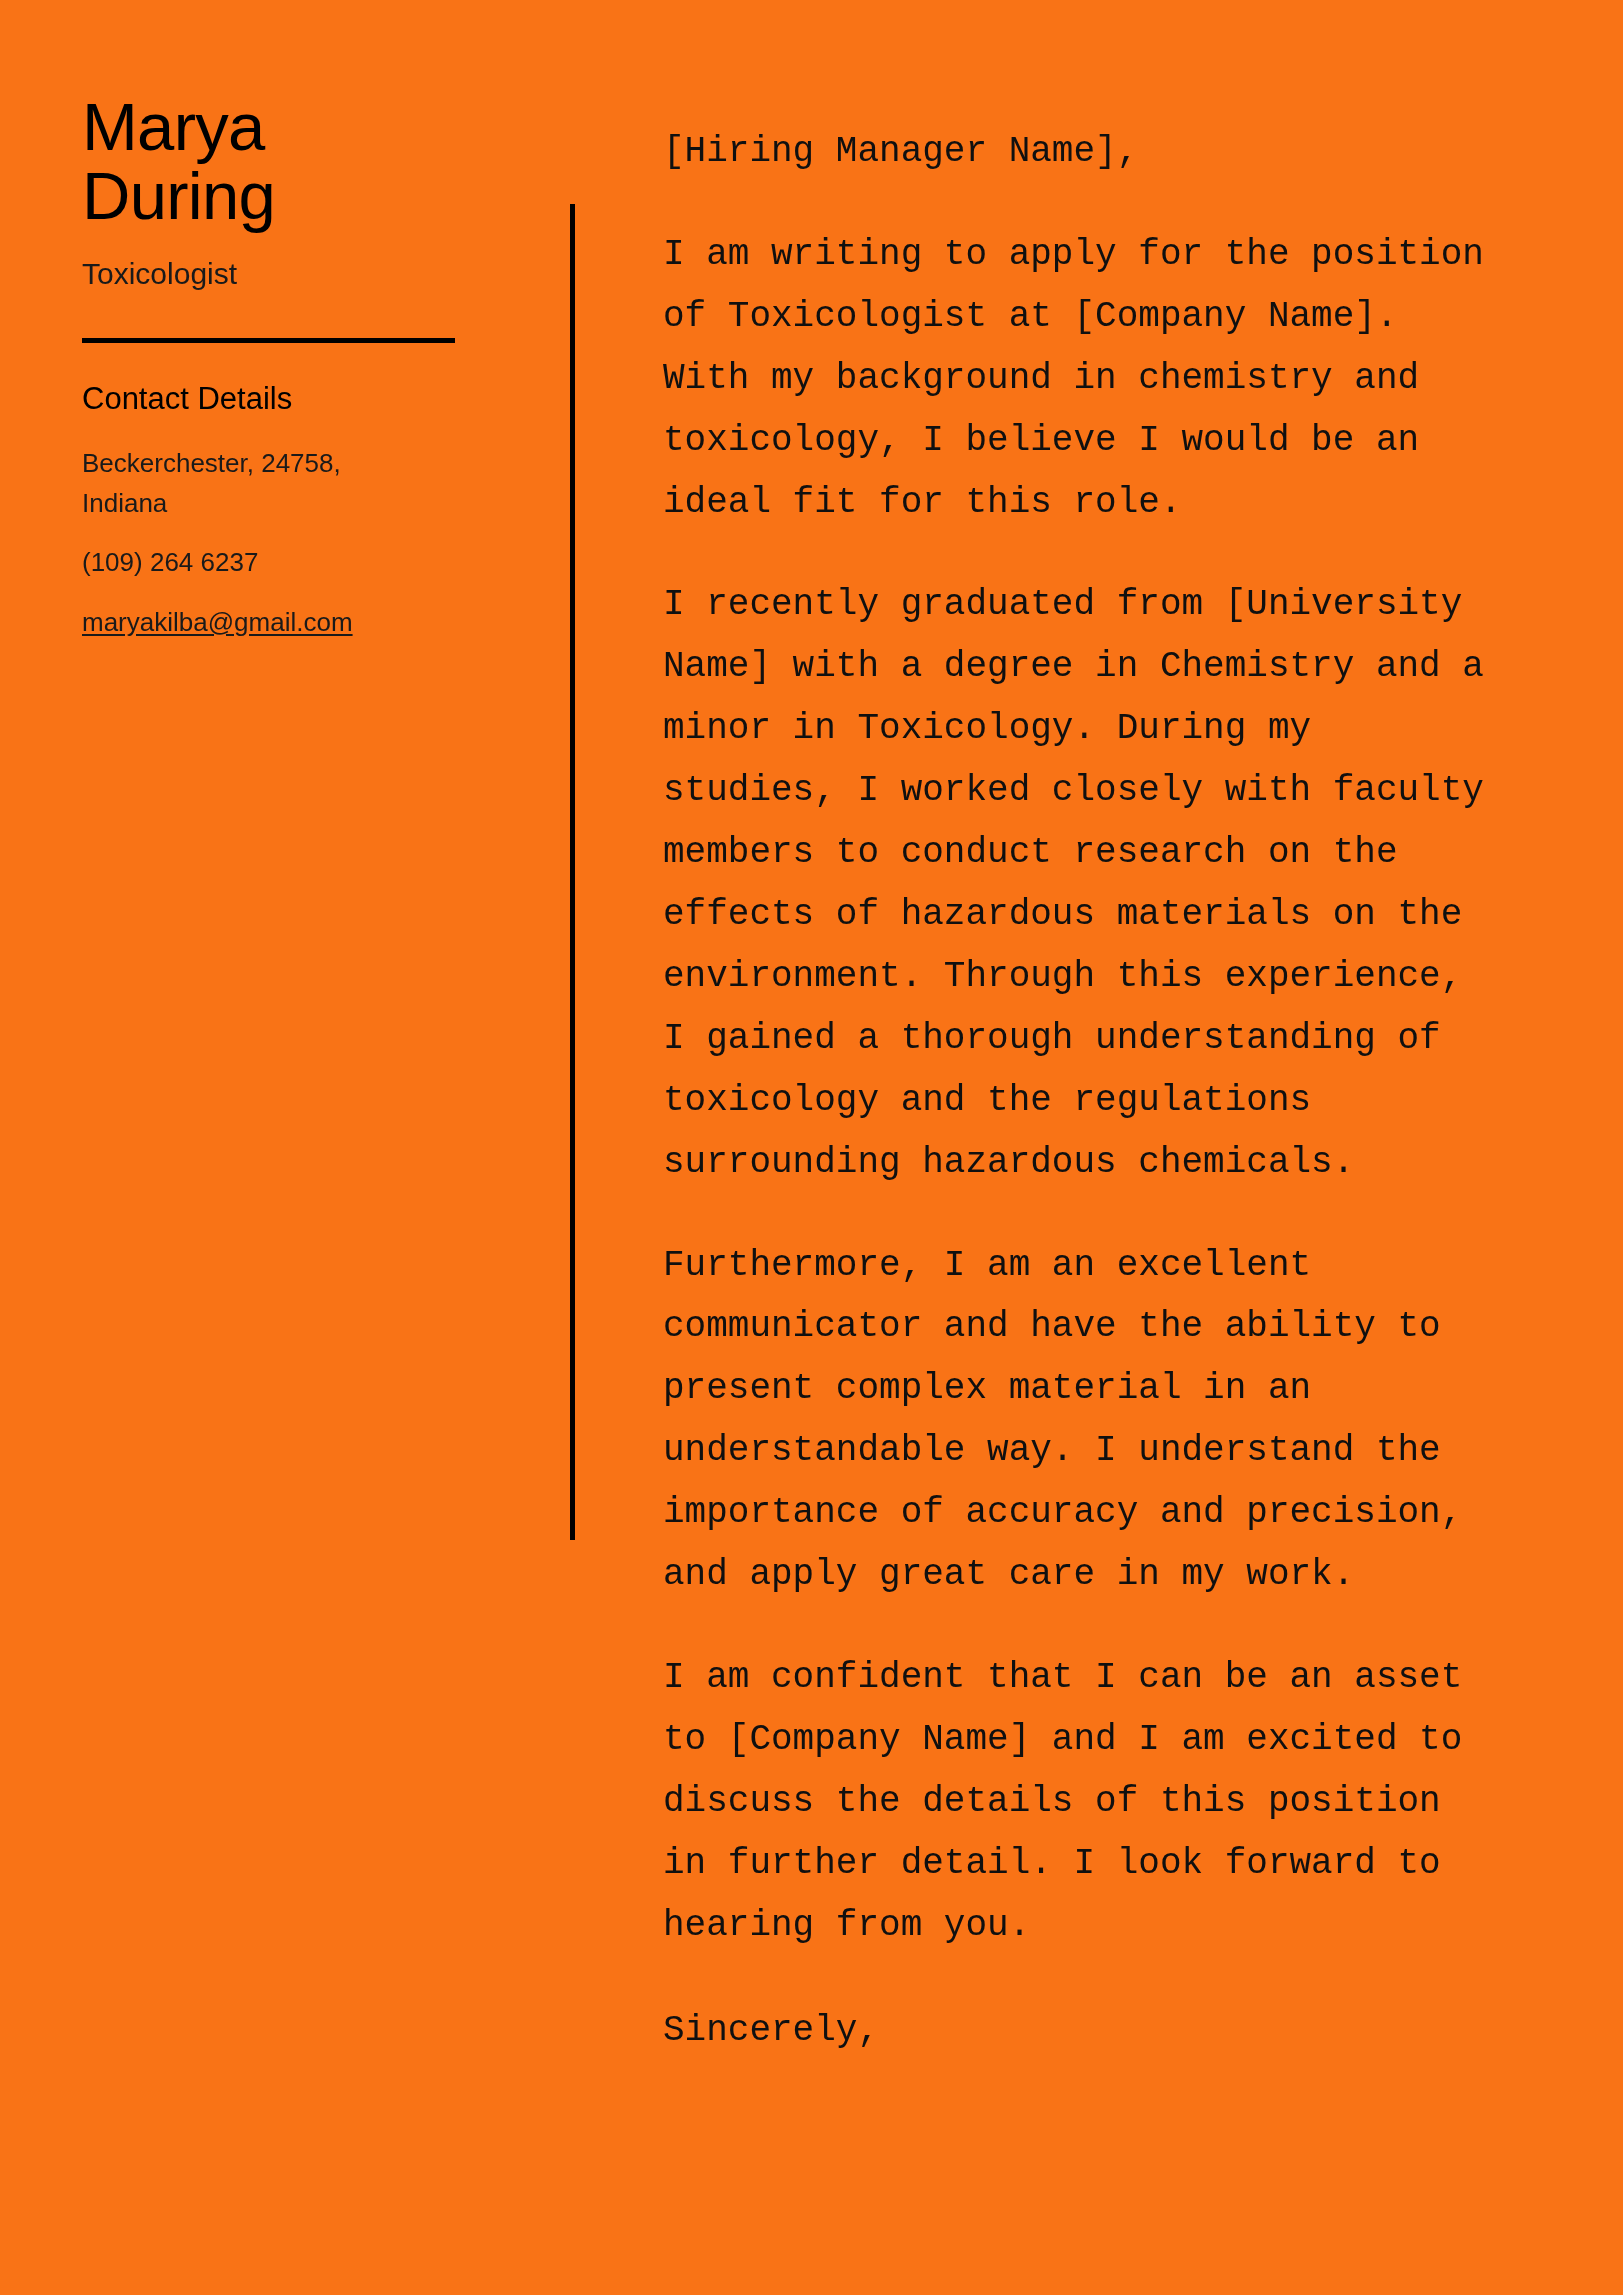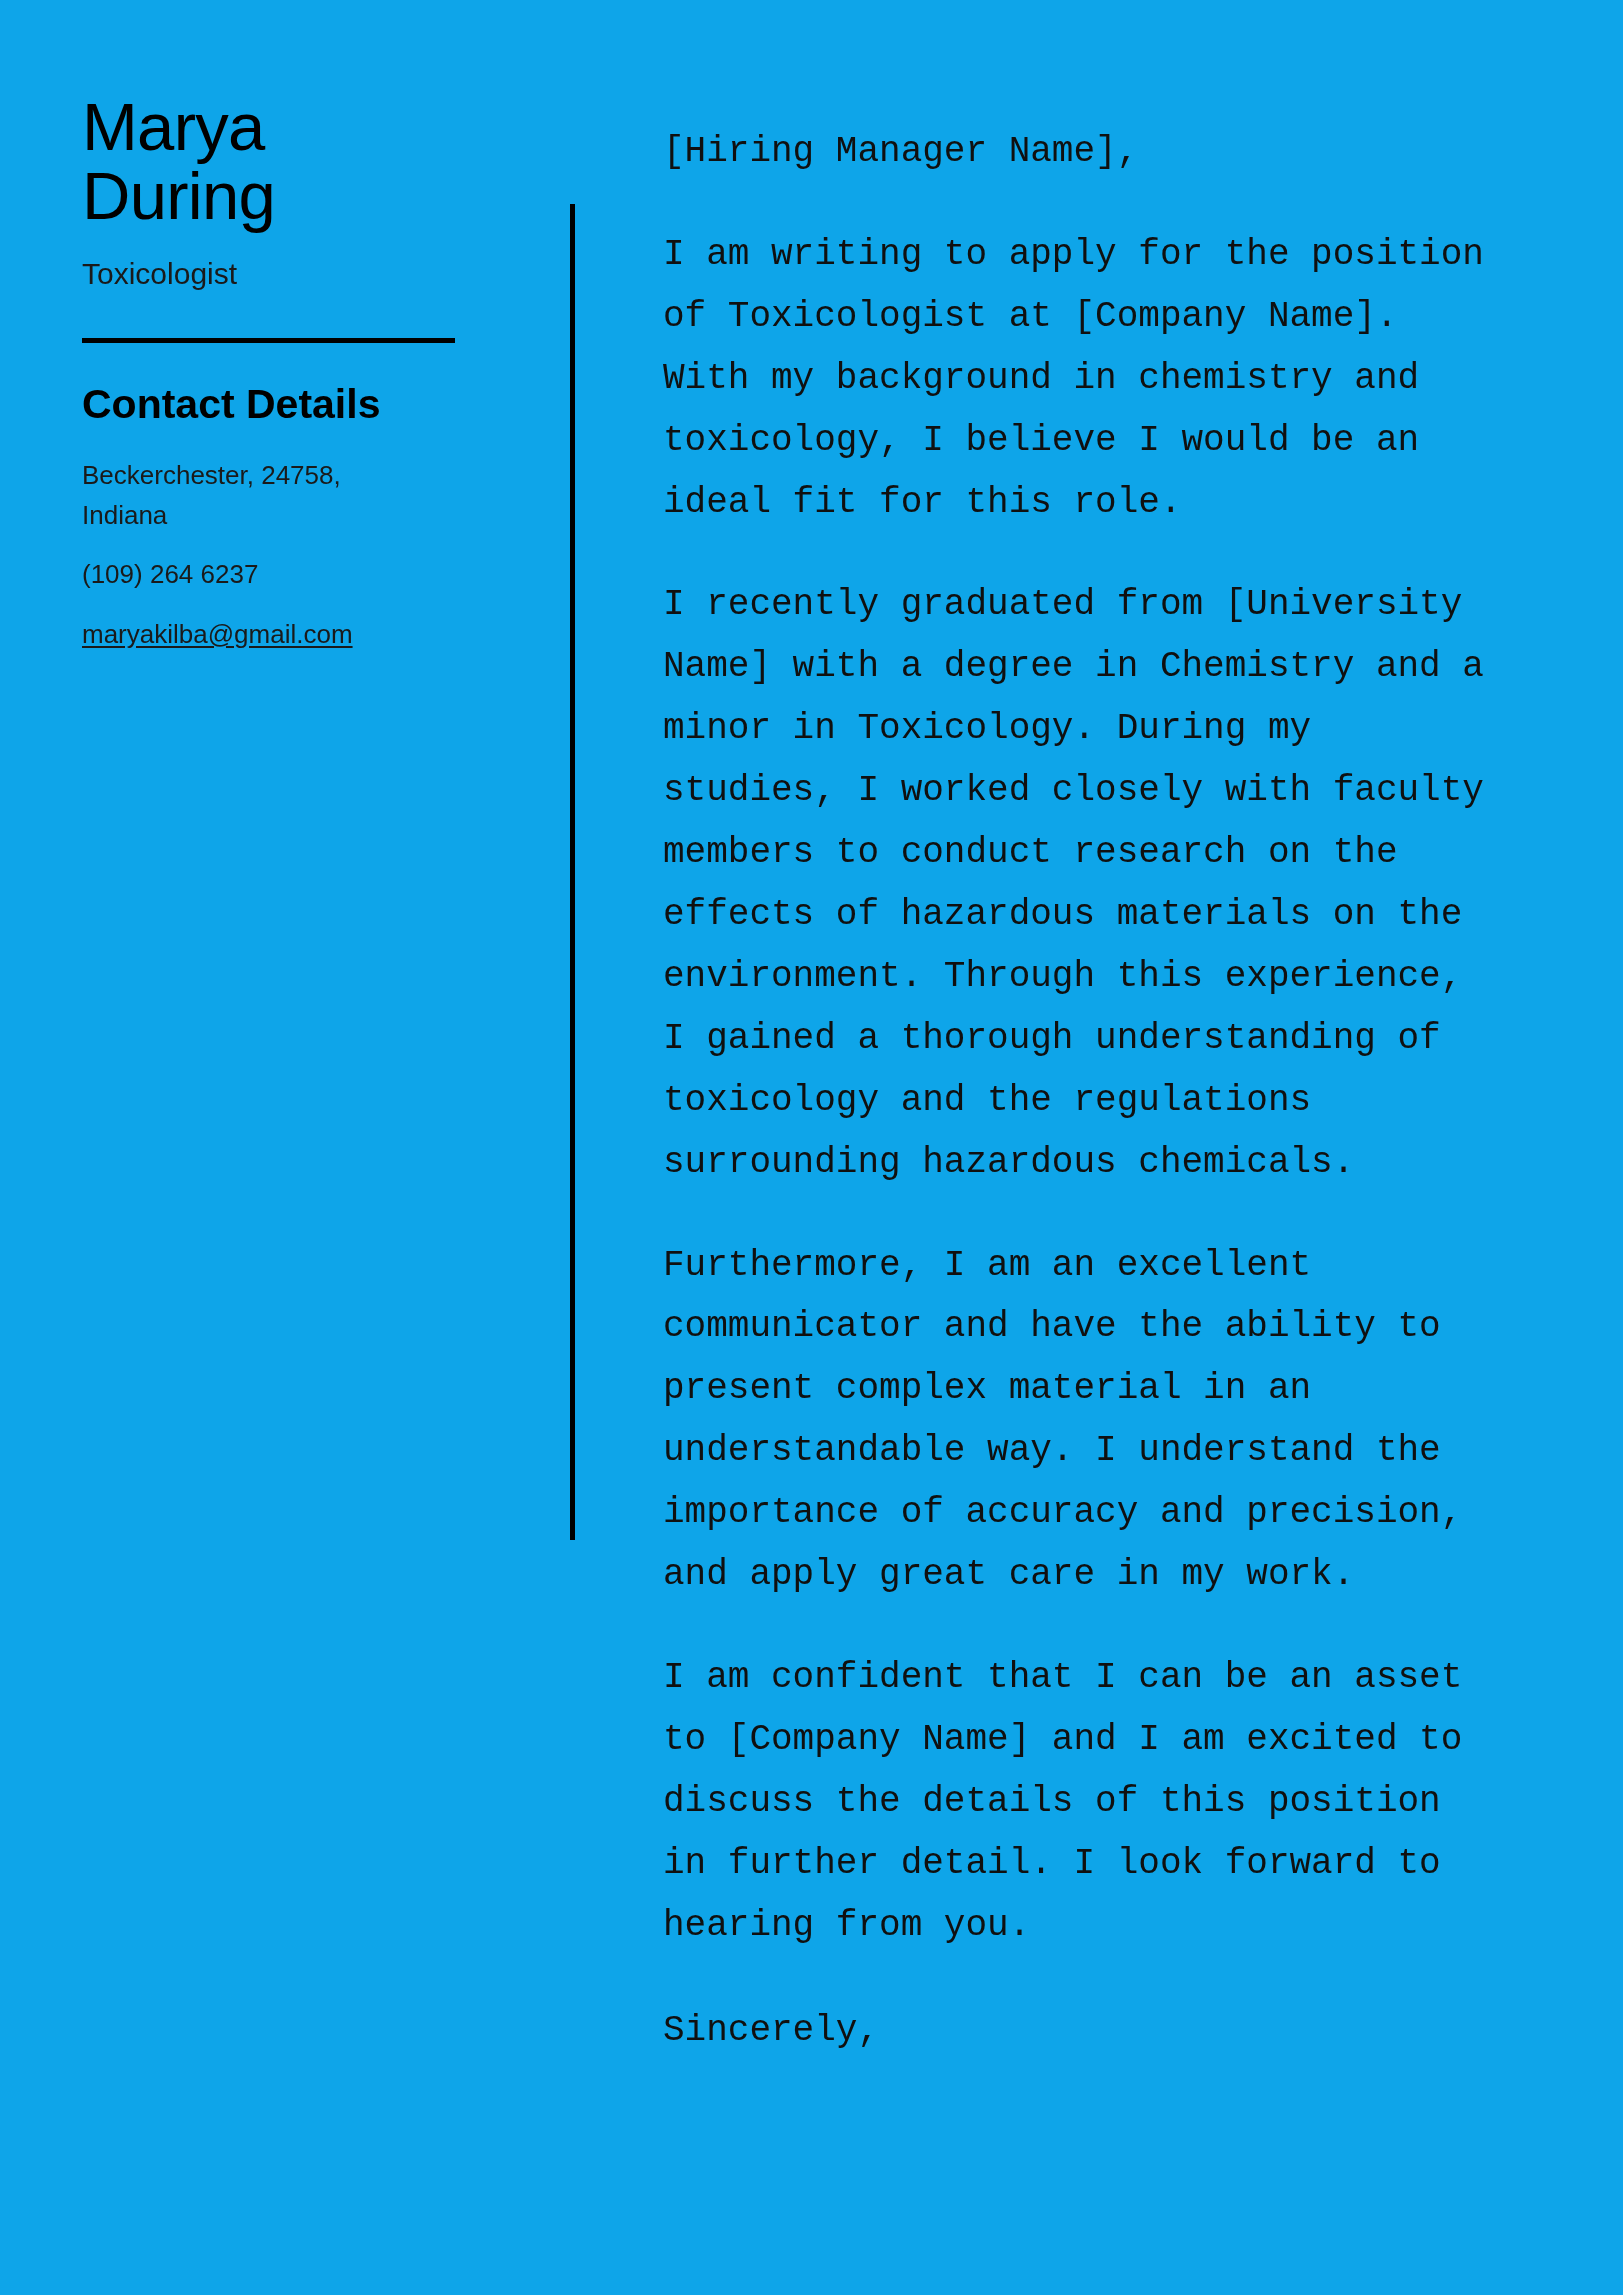--- a/index.html
+++ b/index.html
@@ -12,21 +12,21 @@
     height: 2295px;
     position: relative;
     font-family: "Liberation Sans", "DejaVu Sans", sans-serif;
     color: #0a0a0a;
     overflow: hidden;
   }
 
   .page {
     position: absolute;
     inset: 0;
-    background: #0ea5e9;
+    background: #f97316;
   }
 
   
   .sidebar {
     position: absolute;
     left: 82px;
     top: 92px;
     width: 393px;
   }
 
@@ -55,22 +55,22 @@
 
   .rule {
     width: 373px;
     height: 4.6px;
     background: #000000;
     margin-top: 46px;
   }
 
   .contact-heading {
     font-family: "Liberation Sans", "DejaVu Sans", sans-serif;
-    font-size: 41px;
-    font-weight: 700;
+    font-size: 31px;
+    font-weight: 400;
     color: #000000;
     margin-top: 37px;
     line-height: 1.2;
   }
 
   .contact-list {
     margin-top: 26px;
   }
   .contact-item {
     font-family: "Liberation Sans", "DejaVu Sans", sans-serif;

